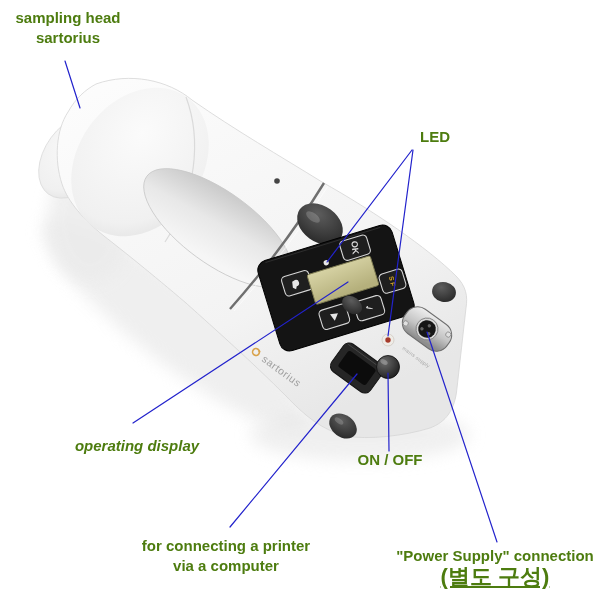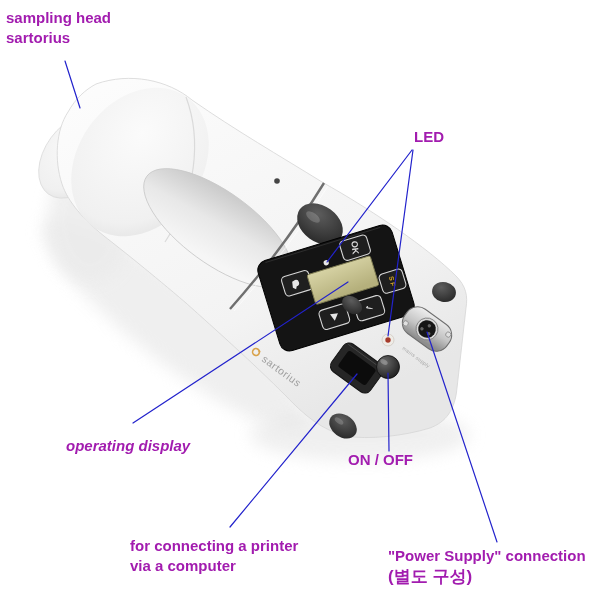--- a/index.html
+++ b/index.html
@@ -2,26 +2,26 @@
 <html><head>
 <meta charset="utf-8">
 <style>
   html,body{margin:0;padding:0;background:#fff;}
   .stage{
     position:relative;width:613px;height:604px;background:#ffffff;
     font-family:"Liberation Sans",sans-serif;overflow:hidden;
   }
   .stage svg{position:absolute;left:0;top:0;}
   .label{
-    position:absolute;color:#a21caf;font-weight:600;font-size:15px;
-    line-height:20px;white-space:nowrap;
+    position:absolute;color:#4d7c0f;font-weight:600;font-size:15px;
+    line-height:20px;text-align:center;white-space:nowrap;
   }
   .label .ln{display:block;}
   .label.bold{font-weight:700;}
-  #lbl-power .kr{display:block;font-size:17px;font-weight:700;line-height:22px;}
+  #lbl-power .kr{display:block;font-size:22px;font-weight:700;line-height:22px;text-decoration:underline;}
 </style>
 </head>
 <body>
 
 <div class="stage">
 
   <svg width="613" height="604" viewBox="0 0 613 604">
     <defs>
       <linearGradient id="bodyGrad" x1="0" y1="0" x2="0.55" y2="1">
         <stop offset="0" stop-color="#fdfdfd"></stop>

